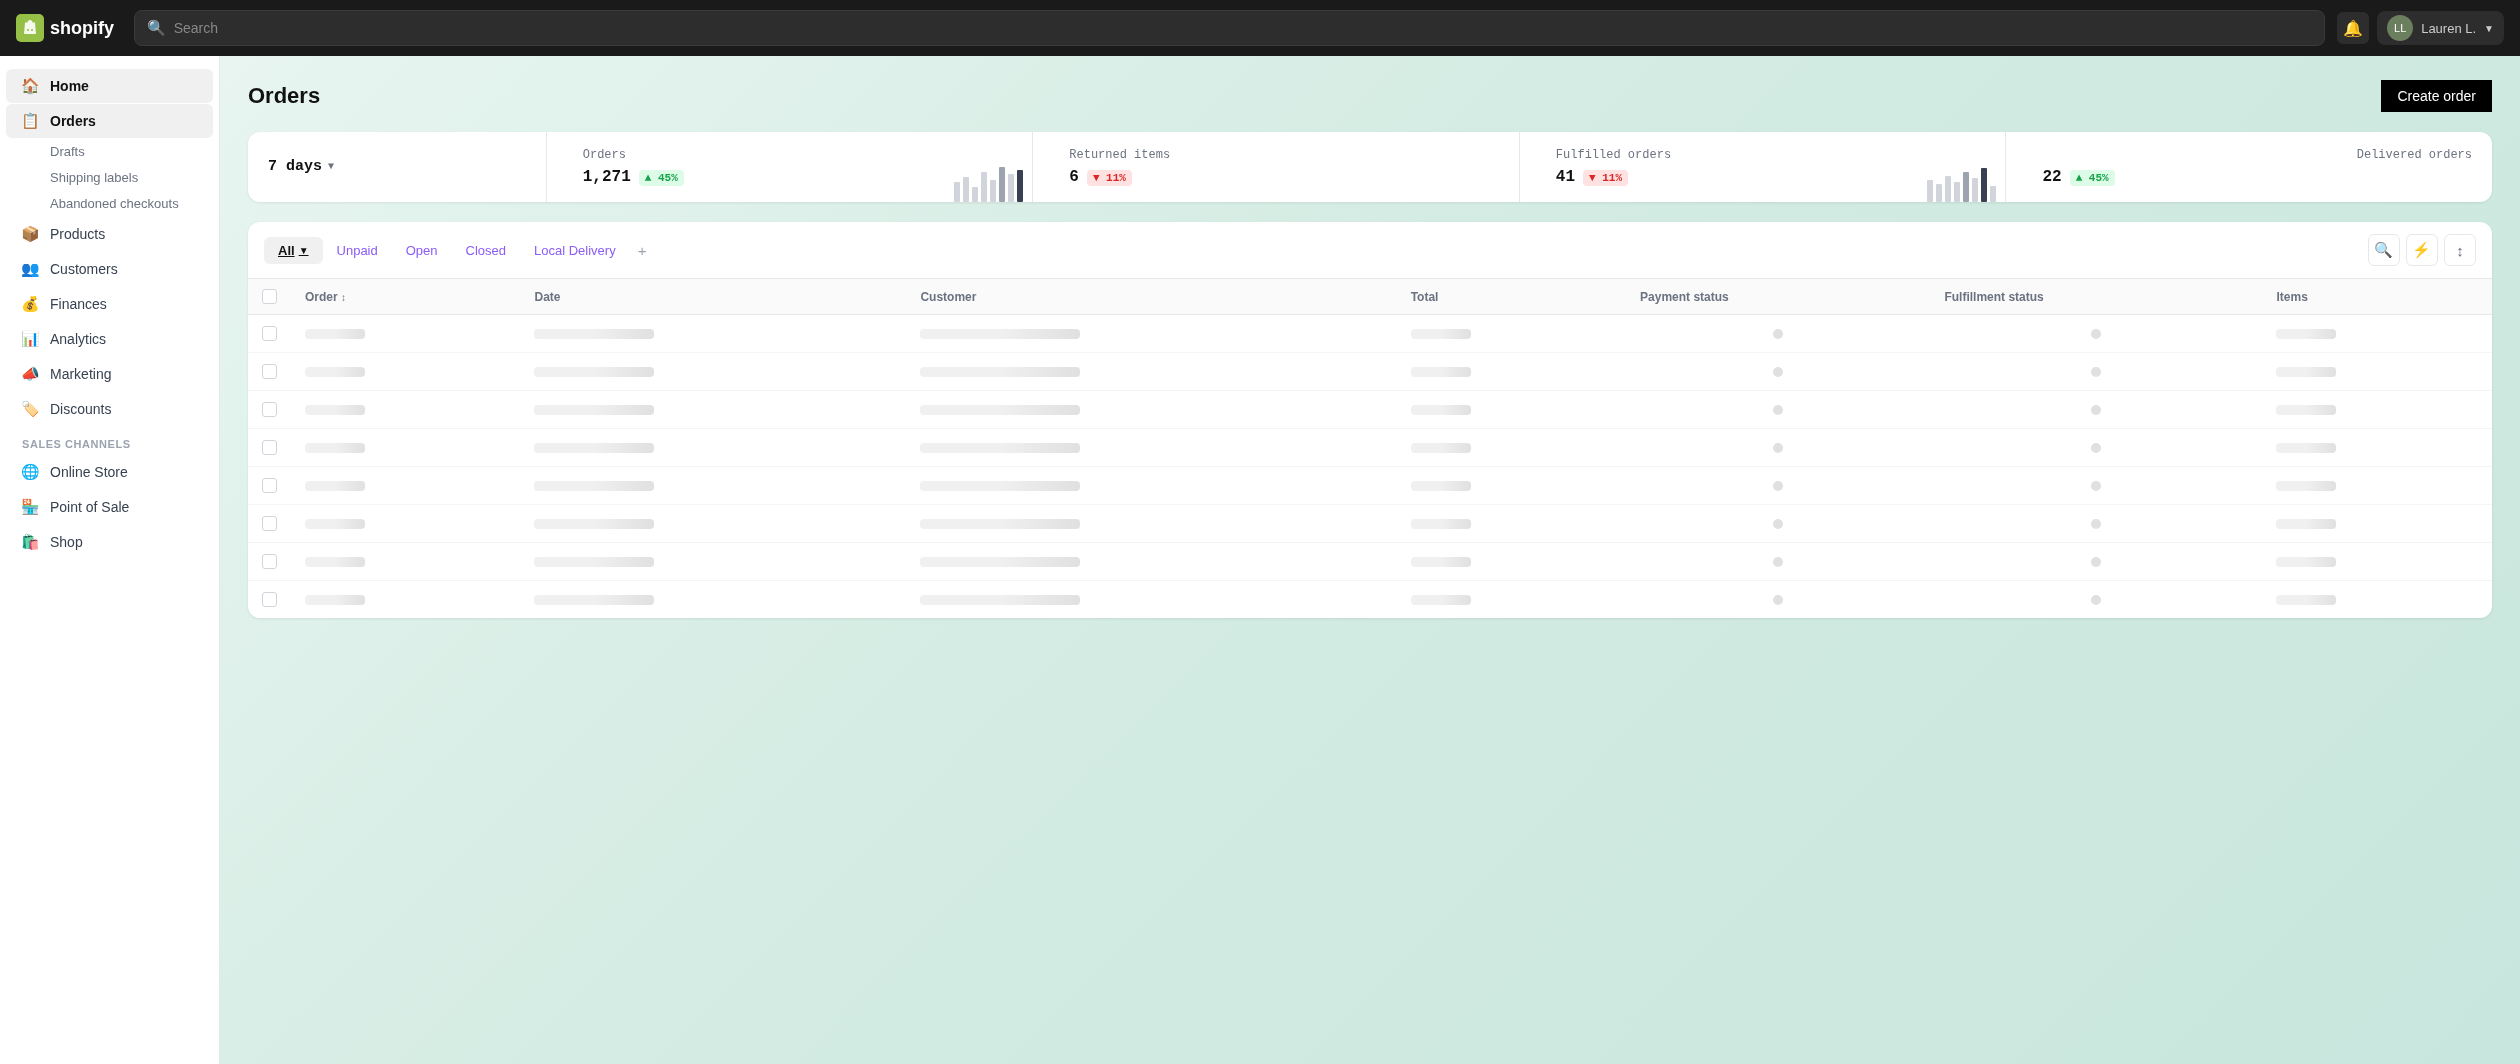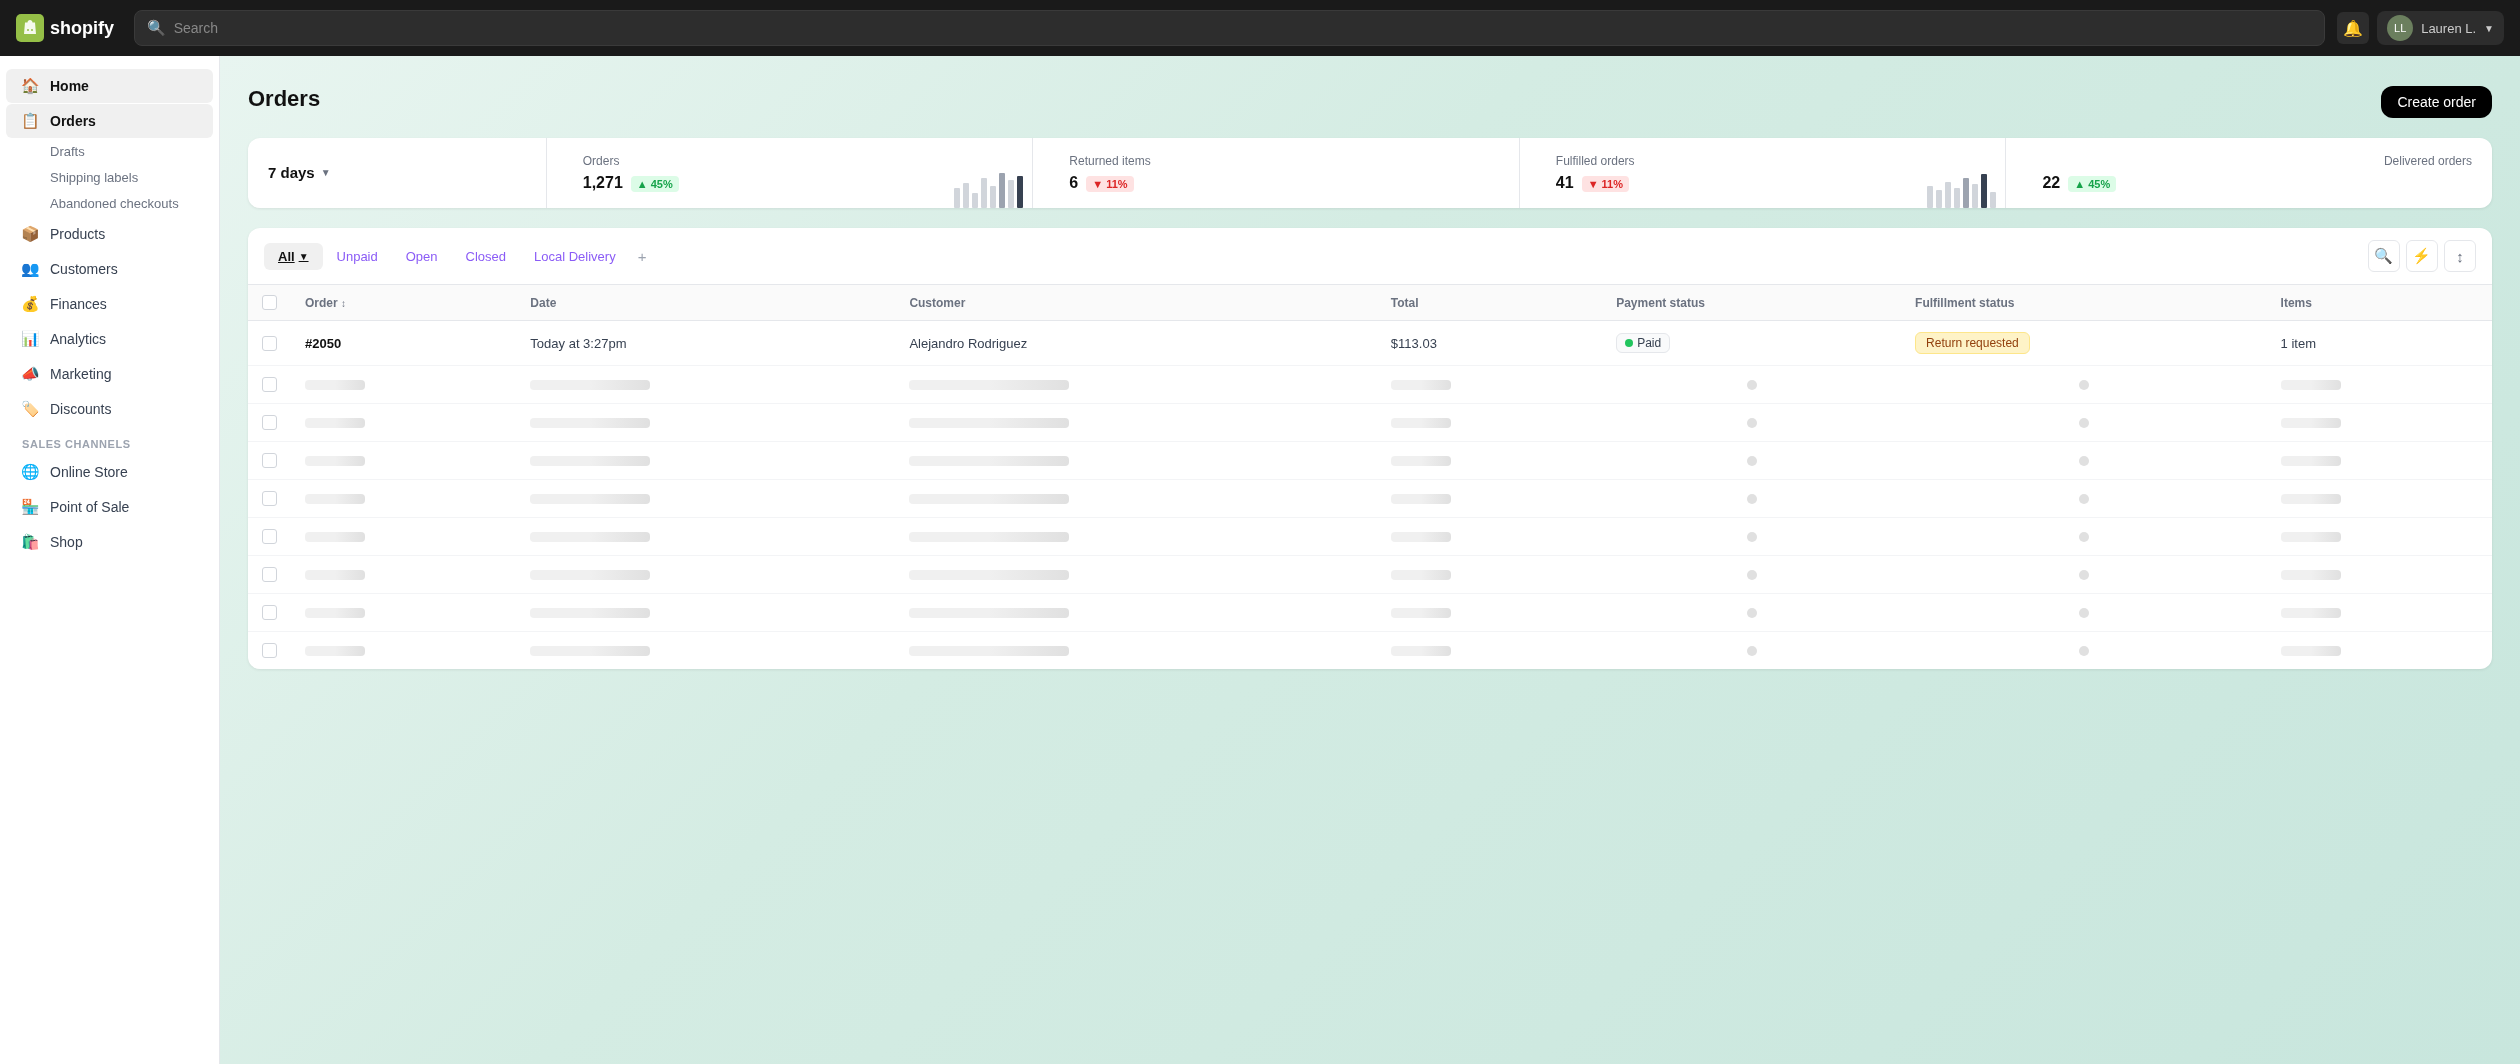--- a/index.html
+++ b/index.html
@@ -152,37 +152,37 @@
     }
     .page-title {
       font-size: 22px;
       font-weight: 700;
       color: #111;
     }
     .create-order-btn {
       background: #000;
       color: #fff;
       border: none;
-      border-radius: 12px;
+      border-radius: 0;
       padding: 8px 16px;
       font-size: 14px;
       font-weight: 500;
       cursor: pointer;
-      margin-top: 6px;
     }
 
     
     .stats-row {
       display: flex;
       gap: 16px;
       background: #fff;
       border-radius: 12px;
       overflow: hidden;
       margin-bottom: 20px;
       box-shadow: 0 1px 3px rgba(0,0,0,0.08);
+      font-family: Liberation Mono, monospace;
     }
     .stat-card {
       flex: 1;
       padding: 16px 20px;
       border-right: 1px solid #e5e7eb;
       position: relative;
       overflow: hidden;
     }
     .stat-card:last-child { border-right: none; text-align: right; }
     .stat-label {
@@ -516,41 +516,20 @@
             <th>Date</th>
             <th>Customer</th>
             <th>Total</th>
             <th>Payment status</th>
             <th>Fulfillment status</th>
             <th>Items</th>
           </tr>
         </thead>
         <tbody id="table-body">
 
-          <tr class="table-row">
-            <td class="checkbox-cell">
-              <div class="checkbox"></div>
-            </td>
-            <td>
-              <a class="order-link">#2050</a>
-            </td>
-            <td>Today at 3:27pm</td>
-            <td>Alejandro Rodriguez</td>
-            <td>$113.03</td>
-            <td>
-              <span class="badge-paid">
-                <span class="badge-dot dot-green"></span>
-                Paid
-              </span>
-            </td>
-            <td>
-              <span class="badge-return">Return requested</span>
-            </td>
-            <td>1 item</td>
-          </tr>
 
           <tr class="table-row">
             <td>
                 <div class="checkbox"></div>
               </td>
             <td>
                 <div class="skeleton-line skeleton-short"></div>
               </td>
             <td>
                 <div class="skeleton-line skeleton-medium"></div>

